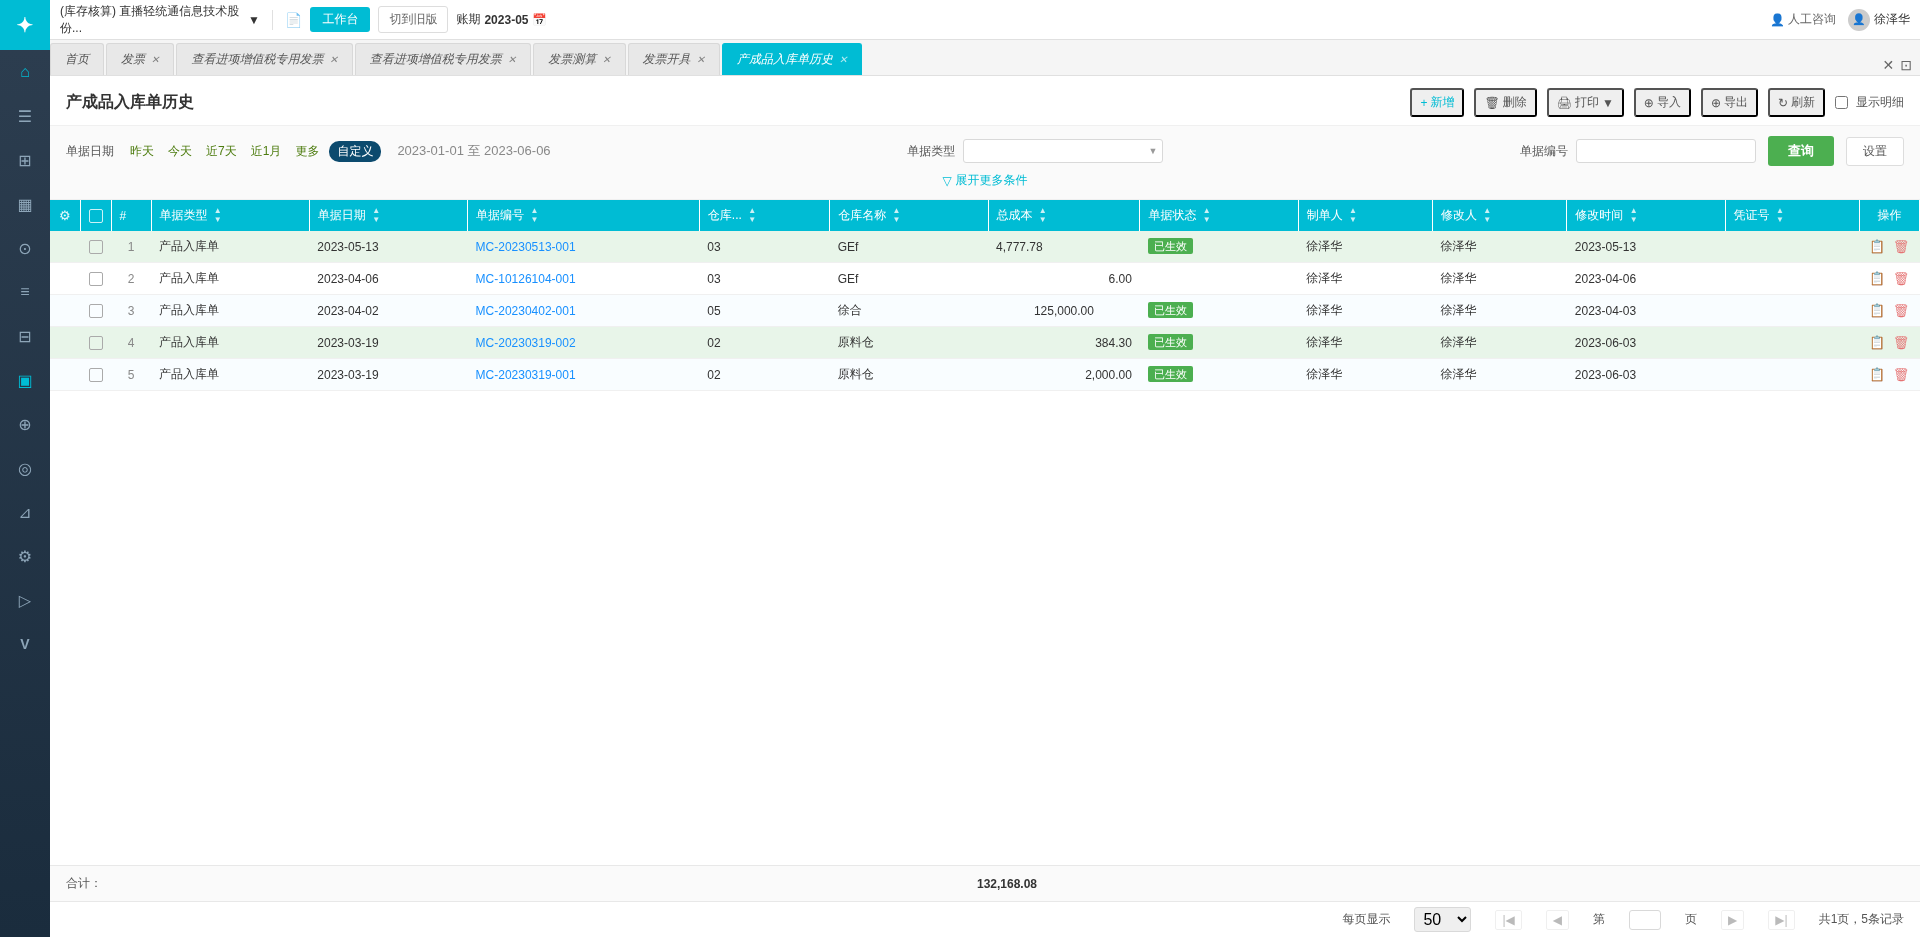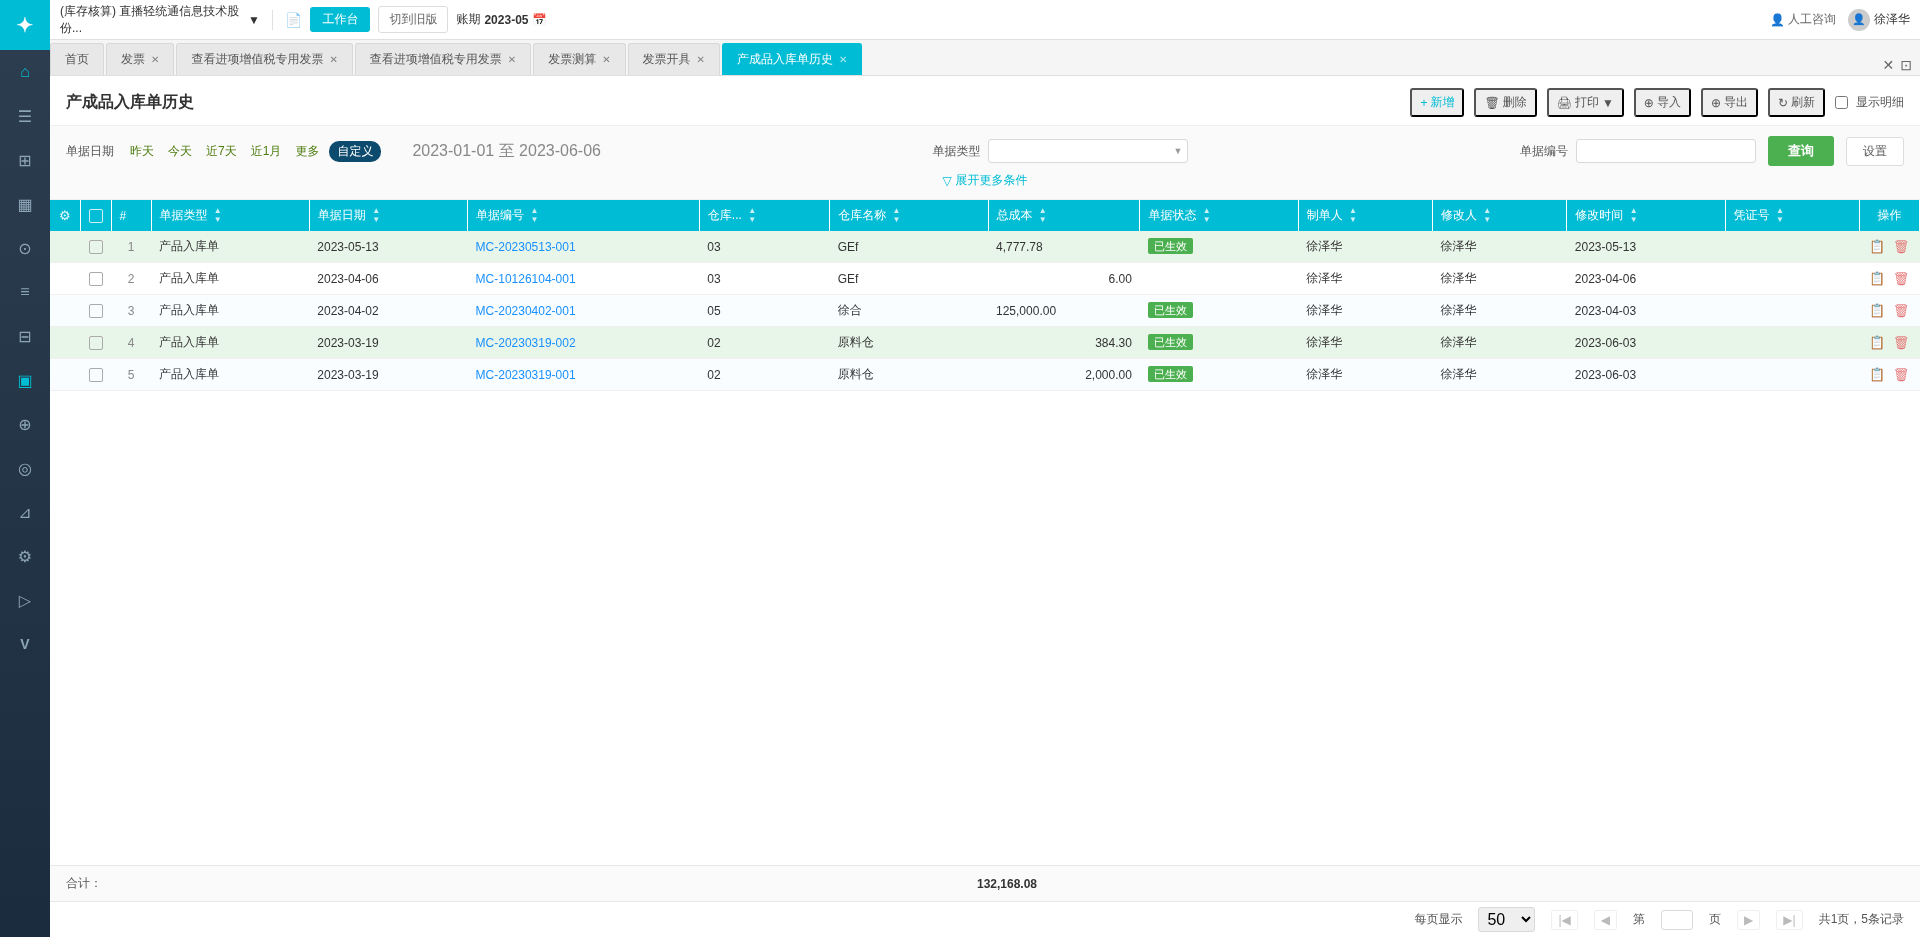--- a/index.html
+++ b/index.html
@@ -137,20 +137,21 @@
       gap: 6px;
       font-size: 12px;
       color: #555;
       cursor: pointer;
       background: #e8e8e8;
       border: 1px solid #d8d8d8;
       border-bottom: none;
       border-radius: 3px 3px 0 0;
       margin-right: 2px;
       white-space: nowrap;
+      font-style: italic;
     }
     .tab-item.active {
       background: #00bcd4;
       color: white;
       border-color: #00bcd4;
     }
     .tab-item .tab-close {
       font-size: 10px;
       opacity: 0.7;
       cursor: pointer;
@@ -229,21 +230,21 @@
       cursor: pointer;
       padding: 2px 4px;
       border-radius: 2px;
     }
     .date-shortcut.active {
       background: #0c4a6e;
       color: white;
       border-radius: 10px;
       padding: 2px 8px;
     }
-    .date-range { font-size: 16px; color: #888; margin-left: 19px; }
+    .date-range { font-size: 13px; color: #888; margin-left: 4px; }
     .filter-input-group {
       display: flex;
       align-items: center;
       gap: 8px;
       margin-left: auto;
     }
     .filter-select {
       border: 1px solid #d9d9d9;
       border-radius: 3px;
       padding: 4px 24px 4px 8px;
@@ -373,21 +374,21 @@
 
     
     .pagination {
       height: 36px;
       background: white;
       border-top: 1px solid #e8e8e8;
       display: flex;
       align-items: center;
       justify-content: flex-end;
       padding: 0 16px;
-      gap: 16px;
+      gap: 24px;
       font-size: 12px;
       flex-shrink: 0;
     }
     .pagination-label { color: #555; }
     .pagination-select {
       border: 1px solid #d9d9d9;
       border-radius: 3px;
       padding: 2px 4px;
       font-size: 16px;
     }
@@ -762,21 +763,21 @@
       <td></td>
       <td class="col-checkbox">
         <span class="checkbox-custom"></span>
       </td>
       <td class="row-num">3</td>
       <td>产品入库单</td>
       <td>2023-04-02</td>
       <td><a href="#">MC-20230402-001</a></td>
       <td>05</td>
       <td>徐合</td>
-      <td style="text-align:left">125,000.00</td>
+      <td style="text-align:center">125,000.00</td>
       <td><span class="status-badge">已生效</span></td>
       <td>徐泽华</td>
       <td>徐泽华</td>
       <td>2023-04-03</td>
       <td></td>
       <td class="col-actions">
         <button class="action-icon-btn" title="编辑">📋</button>
         <button class="action-icon-btn" title="删除" style="color:#e57373">🗑</button>
       </td>
     </tr>

